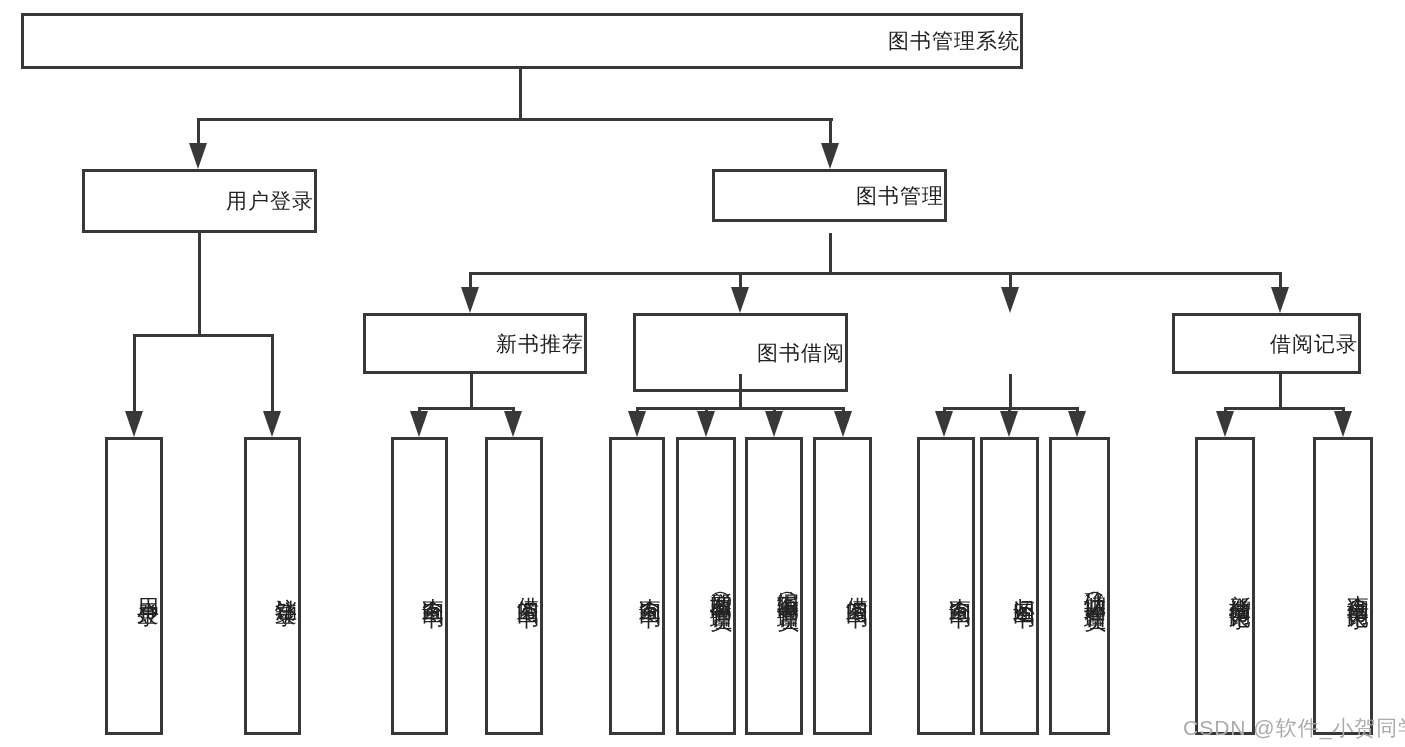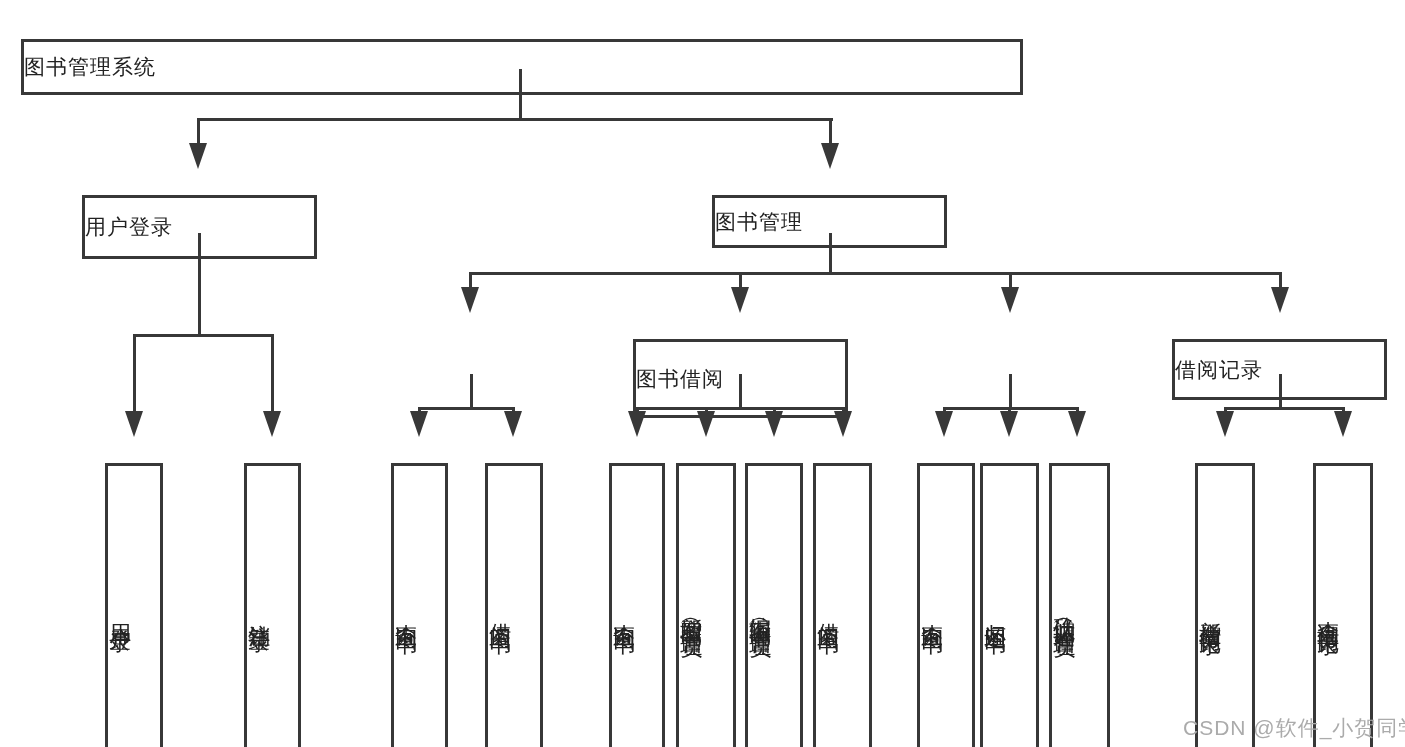--- a/index.html
+++ b/index.html
@@ -12,26 +12,25 @@
     --line:#383838;
     --text:#222222;
   }
   .box{
     position:absolute;
     box-sizing:border-box;
     border:3px solid var(--line);
     background:#ffffff;
     display:flex;
     align-items:center;
-    justify-content:flex-start;
+    justify-content:flex-end;
     color:var(--text);
     font-size:21px;
     letter-spacing:1px;
     text-align:center;
-    margin-top:26px;
   }
   .vbox .vlabel{
     writing-mode:vertical-rl;
     text-orientation:mixed;
     font-size:22px;
     letter-spacing:3px;
     line-height:1.1;
     color:var(--text);
   }
   .h-line{position:absolute;height:3px;background:var(--line);}
@@ -85,24 +84,27 @@
   <div class="h-line" style="left:469px;top:272px;width:813px;"></div>
   <div class="v-line" style="left:469px;top:272px;height:20px;"></div>
   <div class="ahead" style="left:461px;top:287px;"></div>
   <div class="v-line" style="left:739px;top:272px;height:20px;"></div>
   <div class="ahead" style="left:731px;top:287px;"></div>
   <div class="v-line" style="left:1009px;top:272px;height:20px;"></div>
   <div class="ahead" style="left:1001px;top:287px;"></div>
   <div class="v-line" style="left:1279px;top:272px;height:20px;"></div>
   <div class="ahead" style="left:1271px;top:287px;"></div>
 
+  <div class="box" style="left:363px;top:313px;width:224px;height:61px;">
+    <span>新书推荐</span>
+  </div>
   <div class="box" style="left:633px;top:313px;width:215px;height:79px;">
     <span>图书借阅</span>
   </div>
-  <div class="box" style="left:1172px;top:313px;width:215px;height:61px;">
+  <div class="box" style="left:1172px;top:313px;width:189px;height:61px;">
     <span>借阅记录</span>
   </div>
 
   <div class="v-line" style="left:470px;top:374px;height:35px;"></div>
   <div class="h-line" style="left:418px;top:407px;width:97px;"></div>
   <div class="v-line" style="left:418px;top:407px;height:8px;"></div>
   <div class="ahead" style="left:410px;top:411px;"></div>
   <div class="v-line" style="left:512px;top:407px;height:8px;"></div>
   <div class="ahead" style="left:504px;top:411px;"></div>
 

